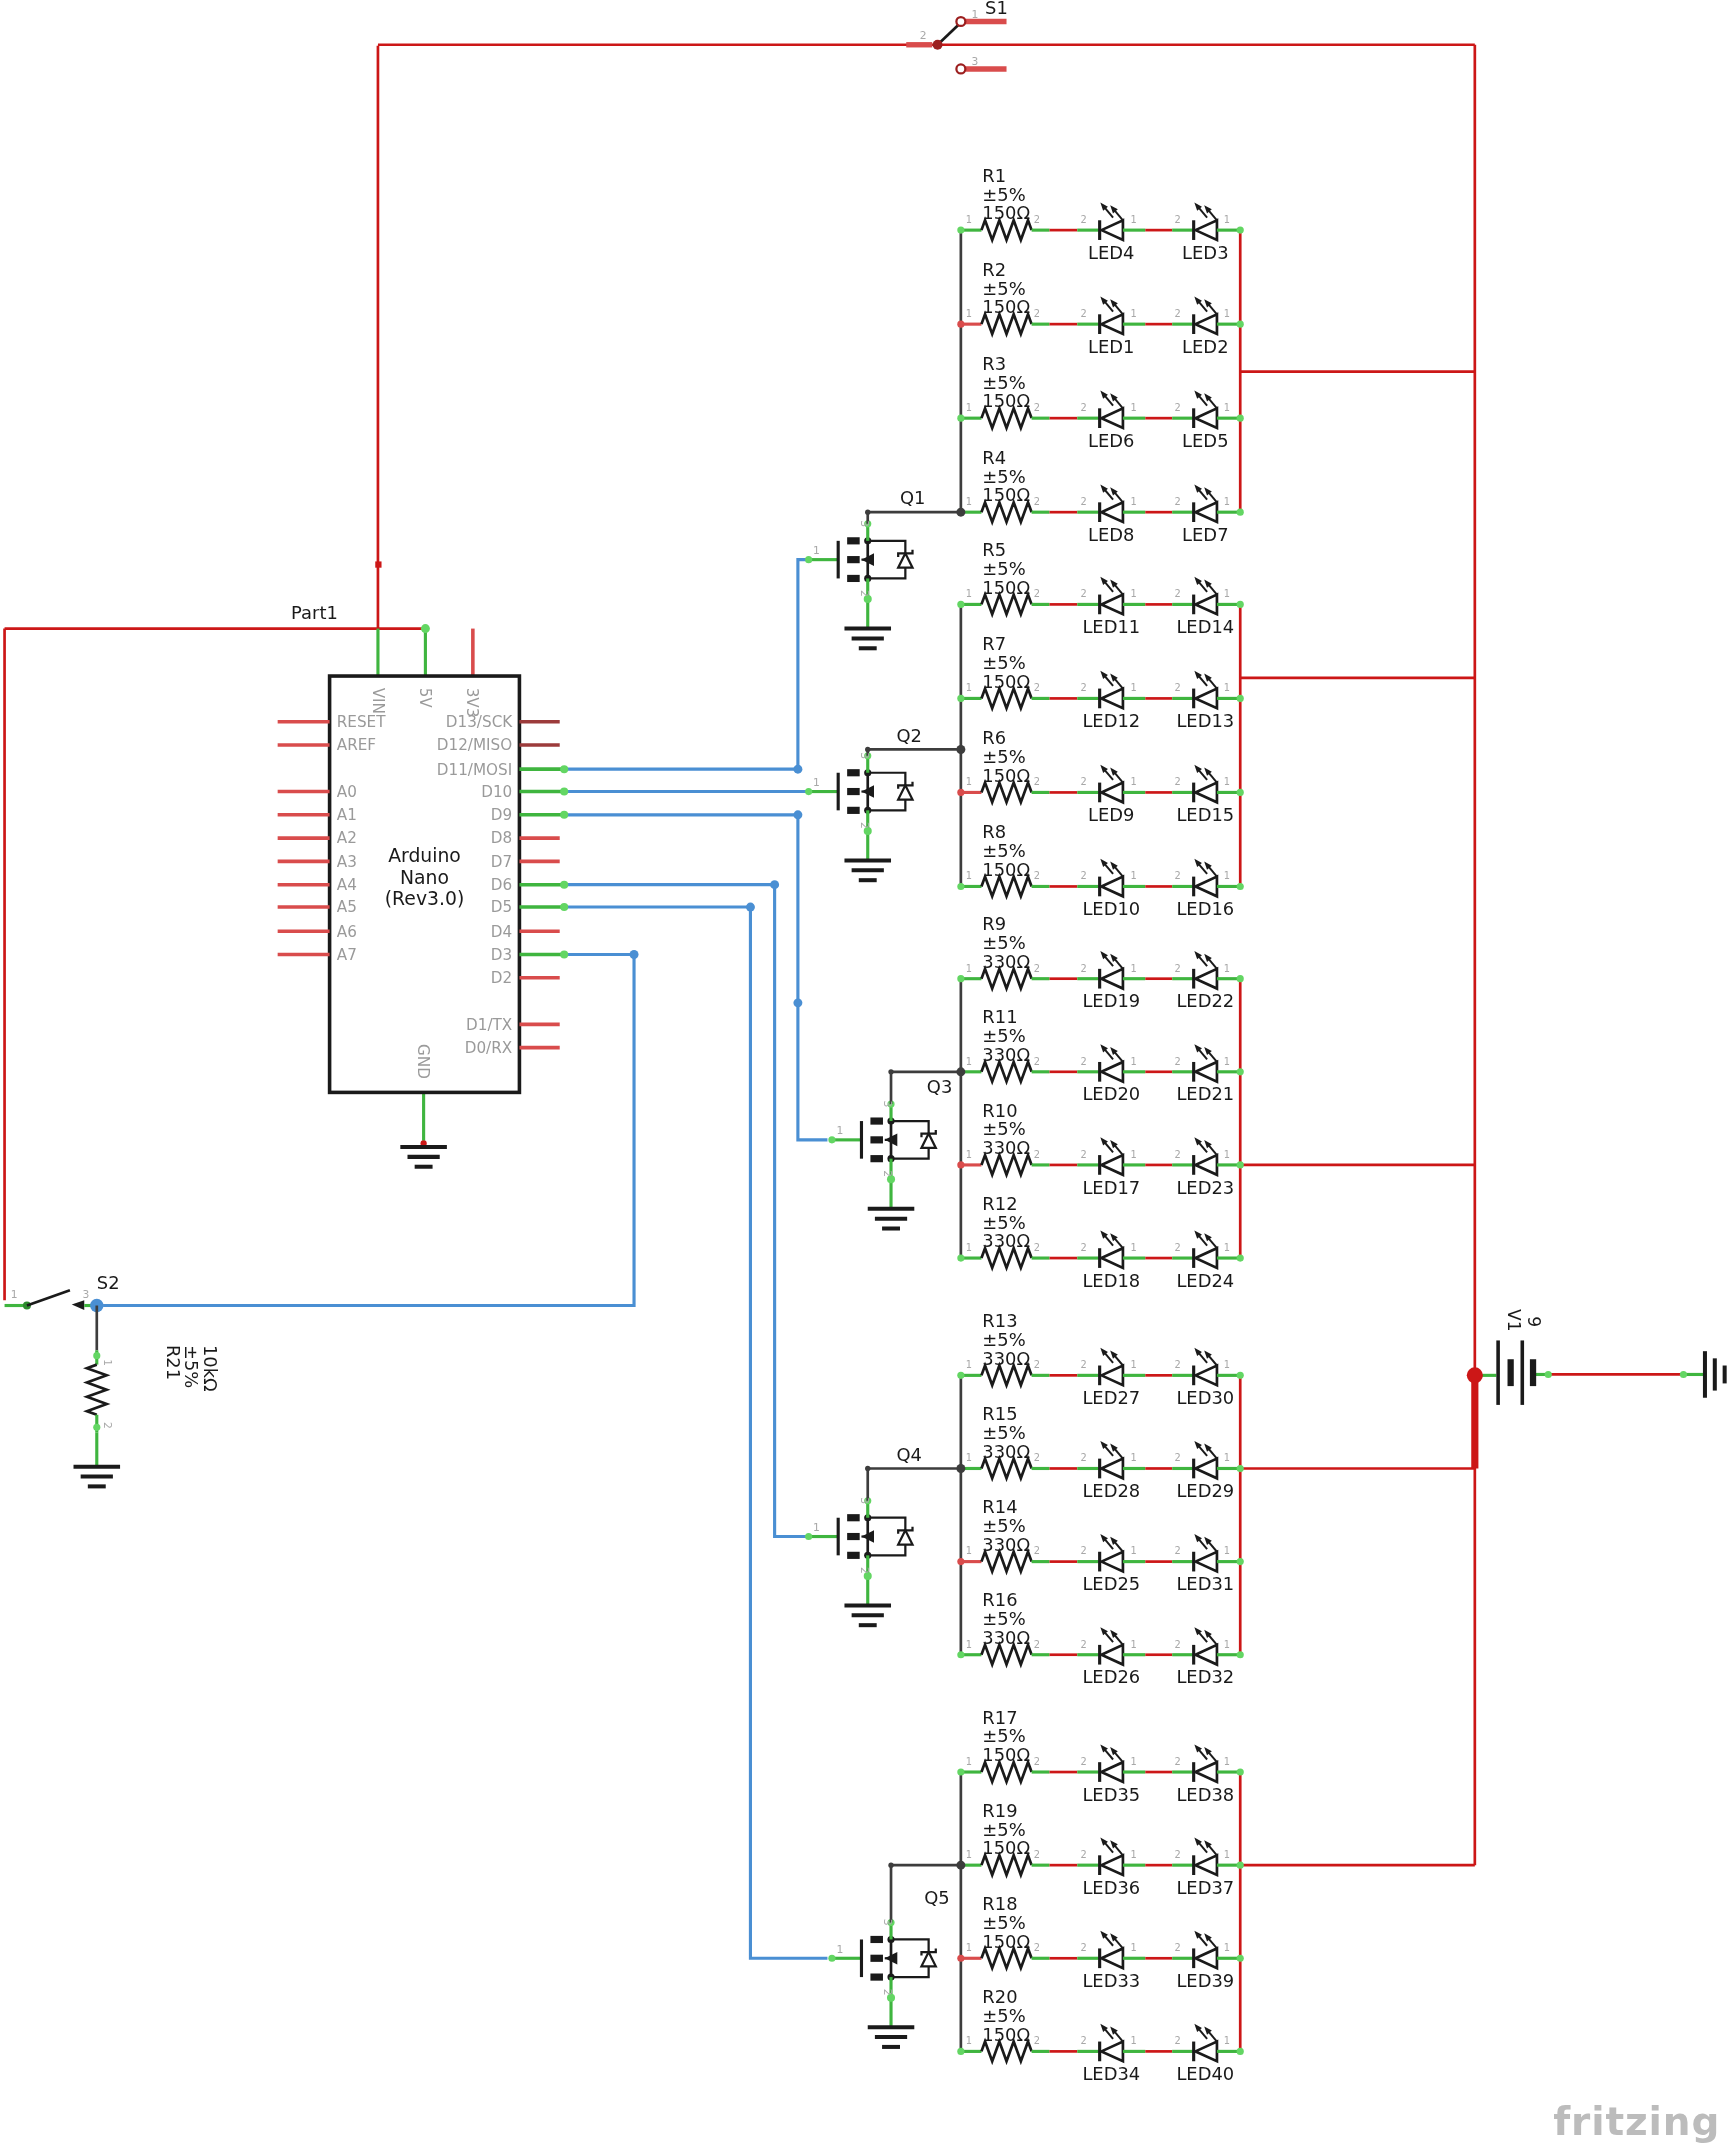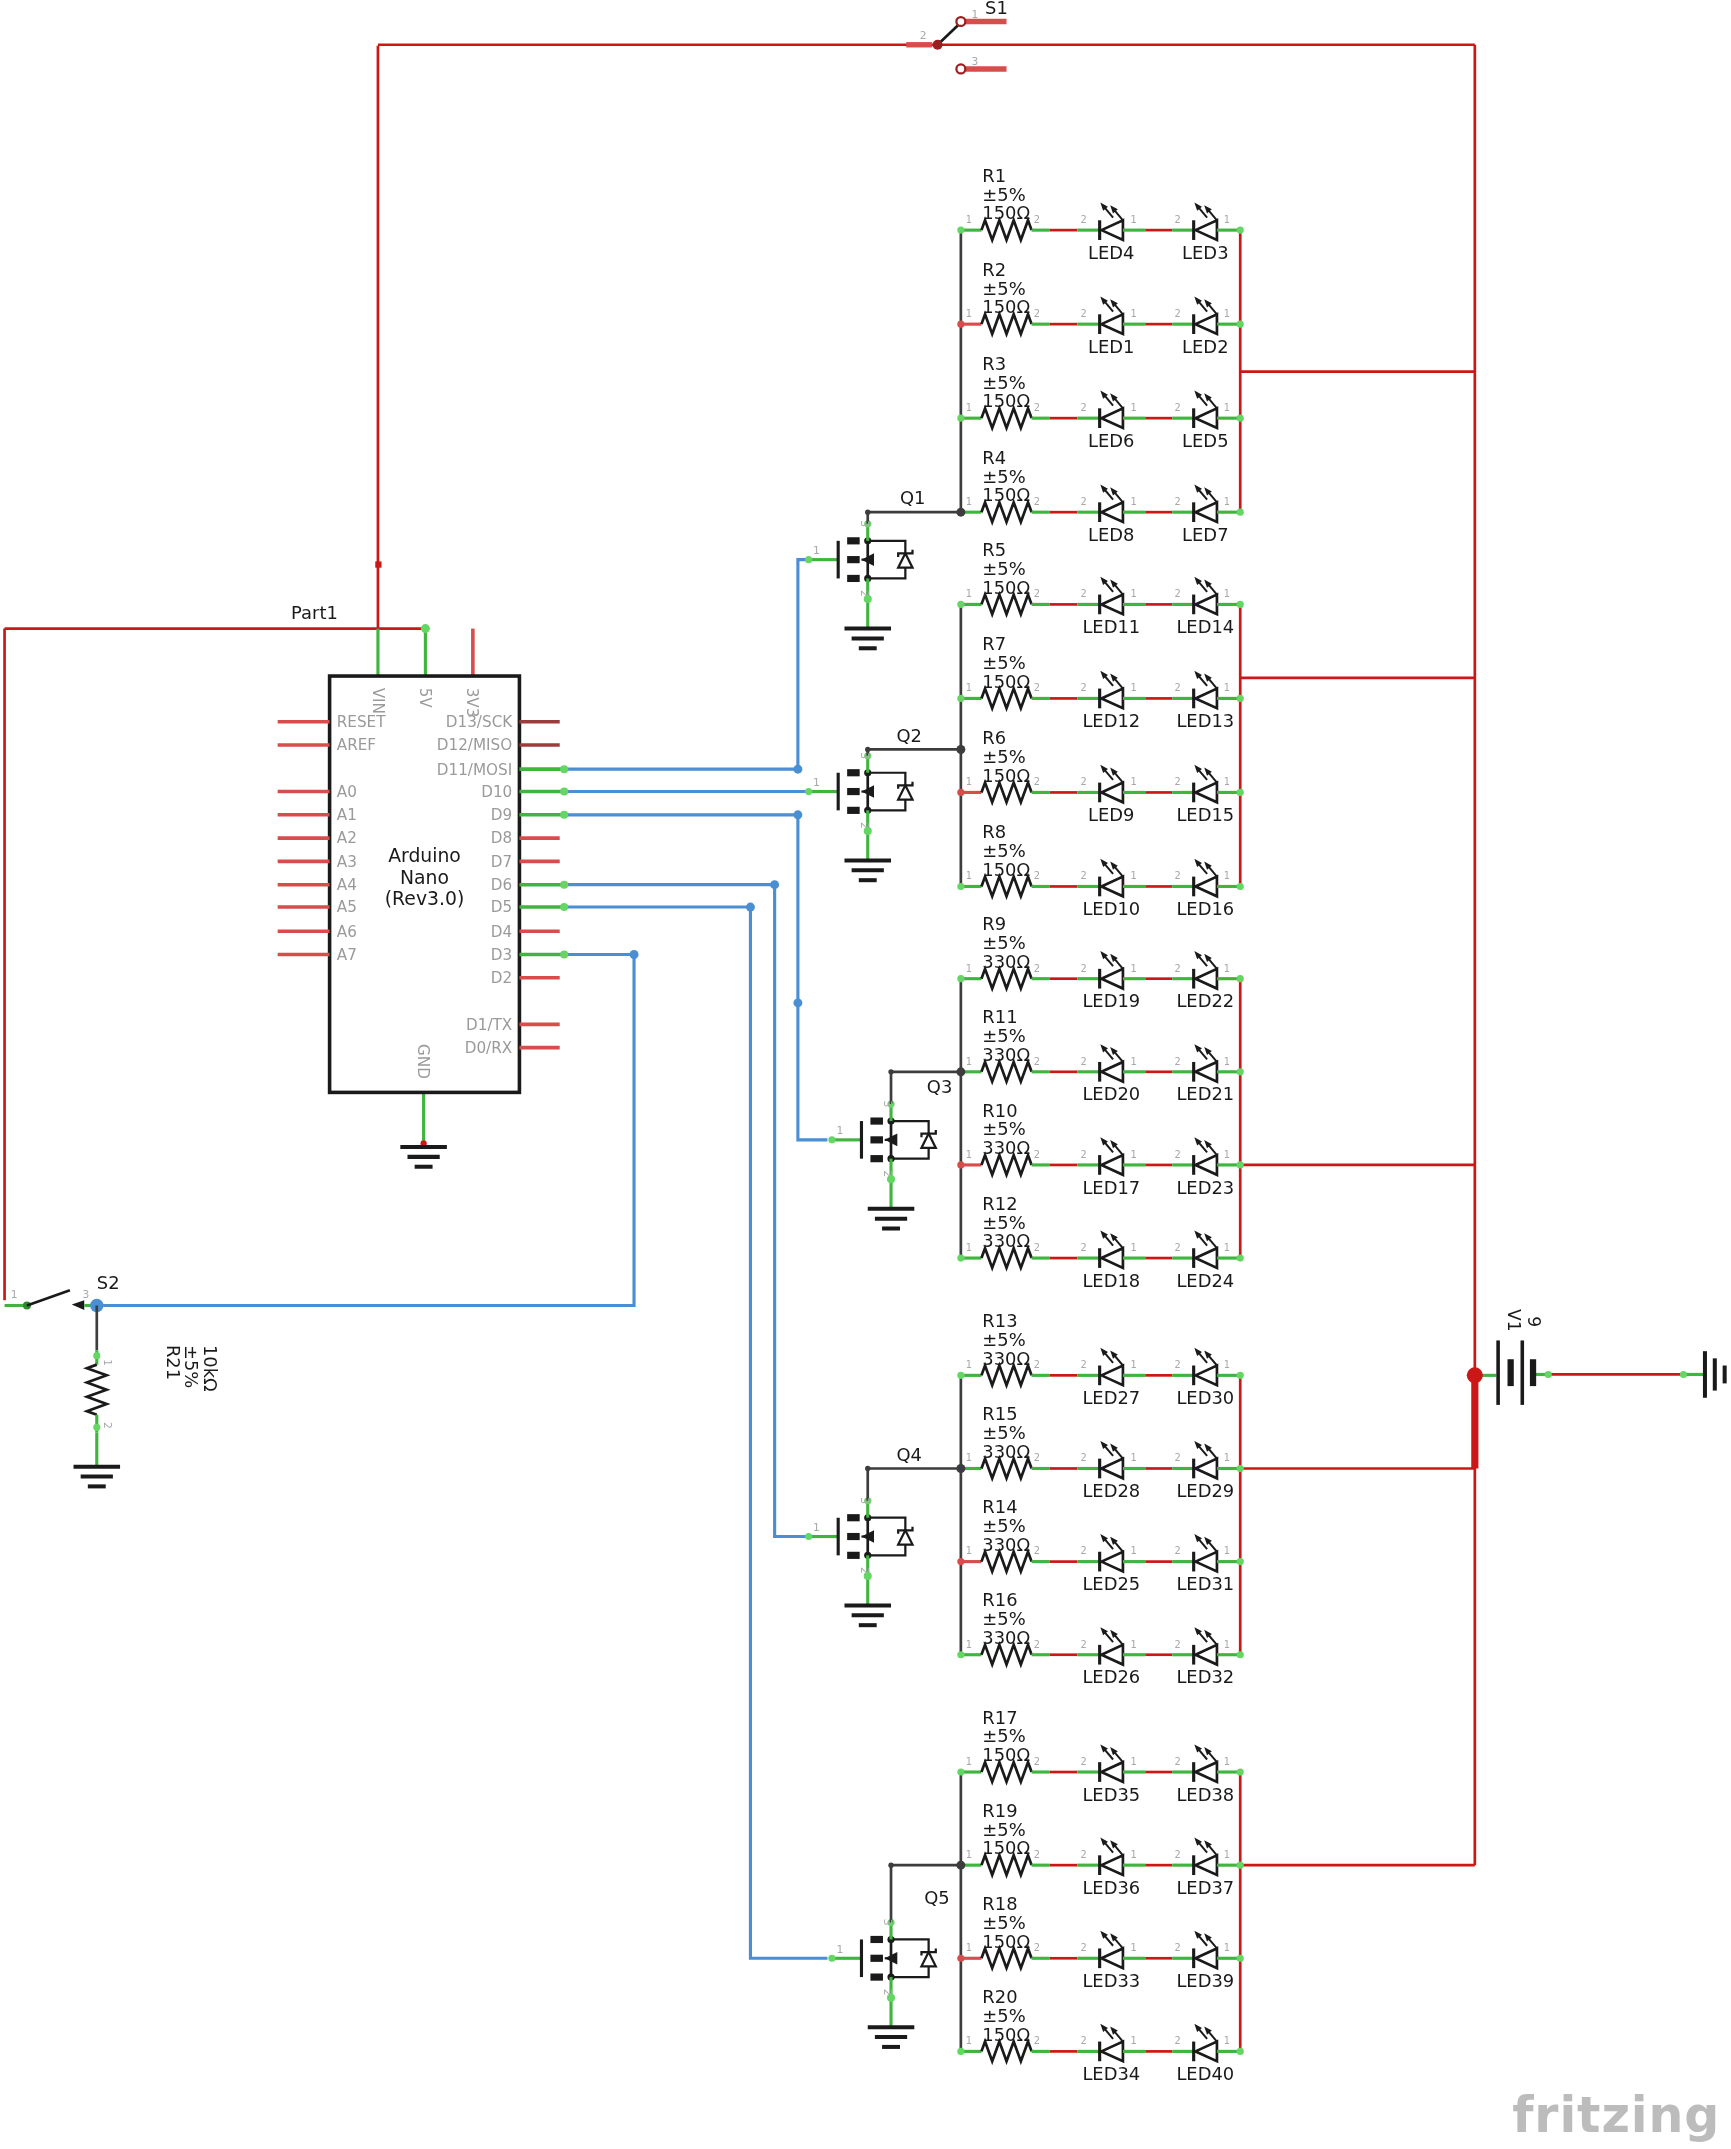--- a/index.html
+++ b/index.html
@@ -1,20 +1,20 @@
 <!DOCTYPE html>
 <html style="font-size:14.3px"><head>
 <meta charset="utf-8">
 <style>
   html,body{margin:0;padding:0;background:#ffffff;}
   .canvas{position:relative;width:1731px;height:2149px;background:#fff;
           font-family:"DejaVu Sans","Liberation Sans",sans-serif;overflow:hidden;}
   svg{position:absolute;left:0;top:0;}
   svg text{font-family:"DejaVu Sans","Liberation Sans",sans-serif;}
-  .logo{position:absolute;right:10.7px;bottom:5.4px;font-size:49px;font-weight:bold;
+  .logo{position:absolute;right:10.7px;bottom:5.4px;font-size:39px;font-weight:bold;
         color:#bcbcbc;letter-spacing:0.9px;user-select:none;}
 </style>
 </head>
 <body>
 
 <div class="canvas">
   <svg id="schematic" width="1731" height="2149" viewBox="0 0 1933 2400">
       <polyline points="422,51 422,702" fill="none" stroke="#cc1717" stroke-width="3"></polyline>
       <polyline points="422,50 1647,50" fill="none" stroke="#cc1717" stroke-width="3"></polyline>
       <polyline points="1647,50 1647,2083" fill="none" stroke="#cc1717" stroke-width="3"></polyline>

